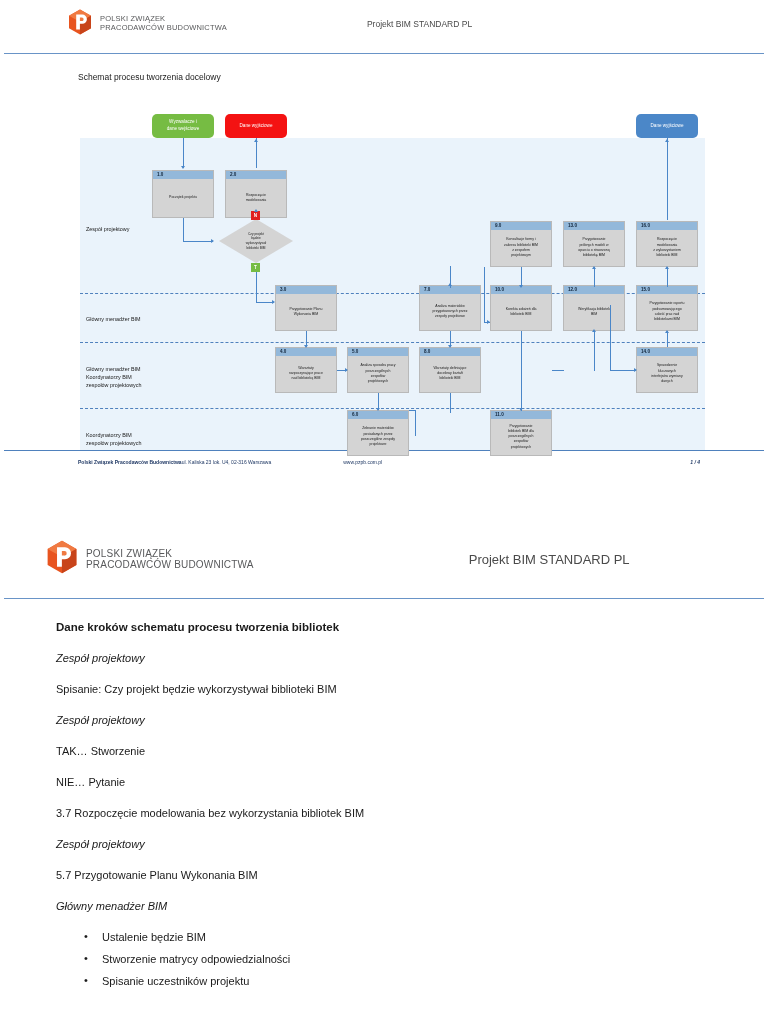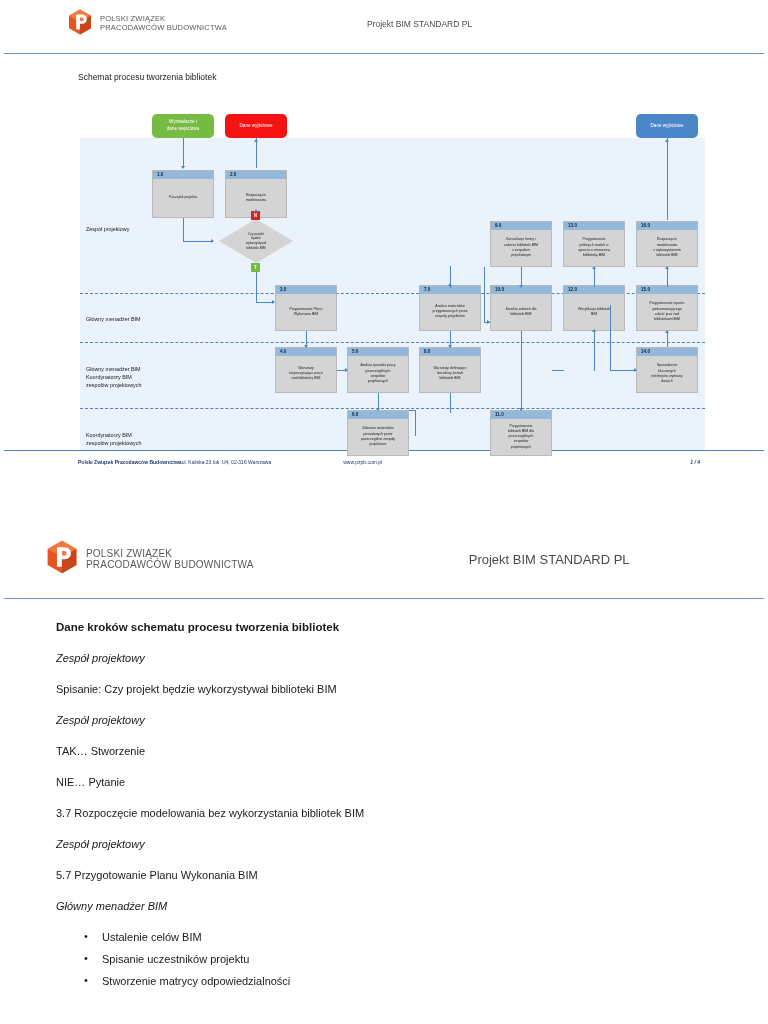--- a/index.html
+++ b/index.html
@@ -208,21 +208,21 @@
       </span>
       <span class="logo-text">
         <span class="logo-line">POLSKI ZWIĄZEK</span>
         <span class="logo-line">PRACODAWCÓW BUDOWNICTWA</span>
       </span>
     </div>
     <div class="header-title">Projekt BIM STANDARD PL</div>
   </div>
   <div class="header-rule p1-rule"></div>
 
-  <div class="diagram-title">Schemat procesu tworzenia bibliotek</div>
+  <div class="diagram-title">Schemat procesu tworzenia docelowy</div>
 
   <div class="diagram">
 
     <div class="lane-area"></div>
     <div class="lane-divider" style="top:203px;"></div>
     <div class="lane-divider" style="top:252px;"></div>
     <div class="lane-divider" style="top:318px;"></div>
 
     <div class="lane-label" style="top: 135px; white-space: pre-line;">Zespół projektowy</div>
     <div class="lane-label" style="top: 225px; white-space: pre-line;">Główny menadżer BIM</div>
@@ -453,18 +453,18 @@
     <div class="b-p">Spisanie: Czy projekt będzie wykorzystywał biblioteki BIM</div>
     <div class="b-it">Zespół projektowy</div>
     <div class="b-p">TAK… Stworzenie</div>
     <div class="b-p">NIE… Pytanie</div>
     <div class="b-p">3.7 Rozpoczęcie modelowania bez wykorzystania bibliotek BIM</div>
     <div class="b-it">Zespół projektowy</div>
     <div class="b-p">5.7 Przygotowanie Planu Wykonania BIM</div>
     <div class="b-it">Główny menadżer BIM</div>
 
     <ul class="b-ul">
-      <li>Ustalenie celów BIM</li>
+      <li>Ustalenie będzie BIM</li>
+      <li>Stworzenie matrycy odpowiedzialności</li>
       <li>Spisanie uczestników projektu</li>
-      <li>Stworzenie matrycy odpowiedzialności</li>
     </ul>
   </div>
 </div>
 
 </body></html>

